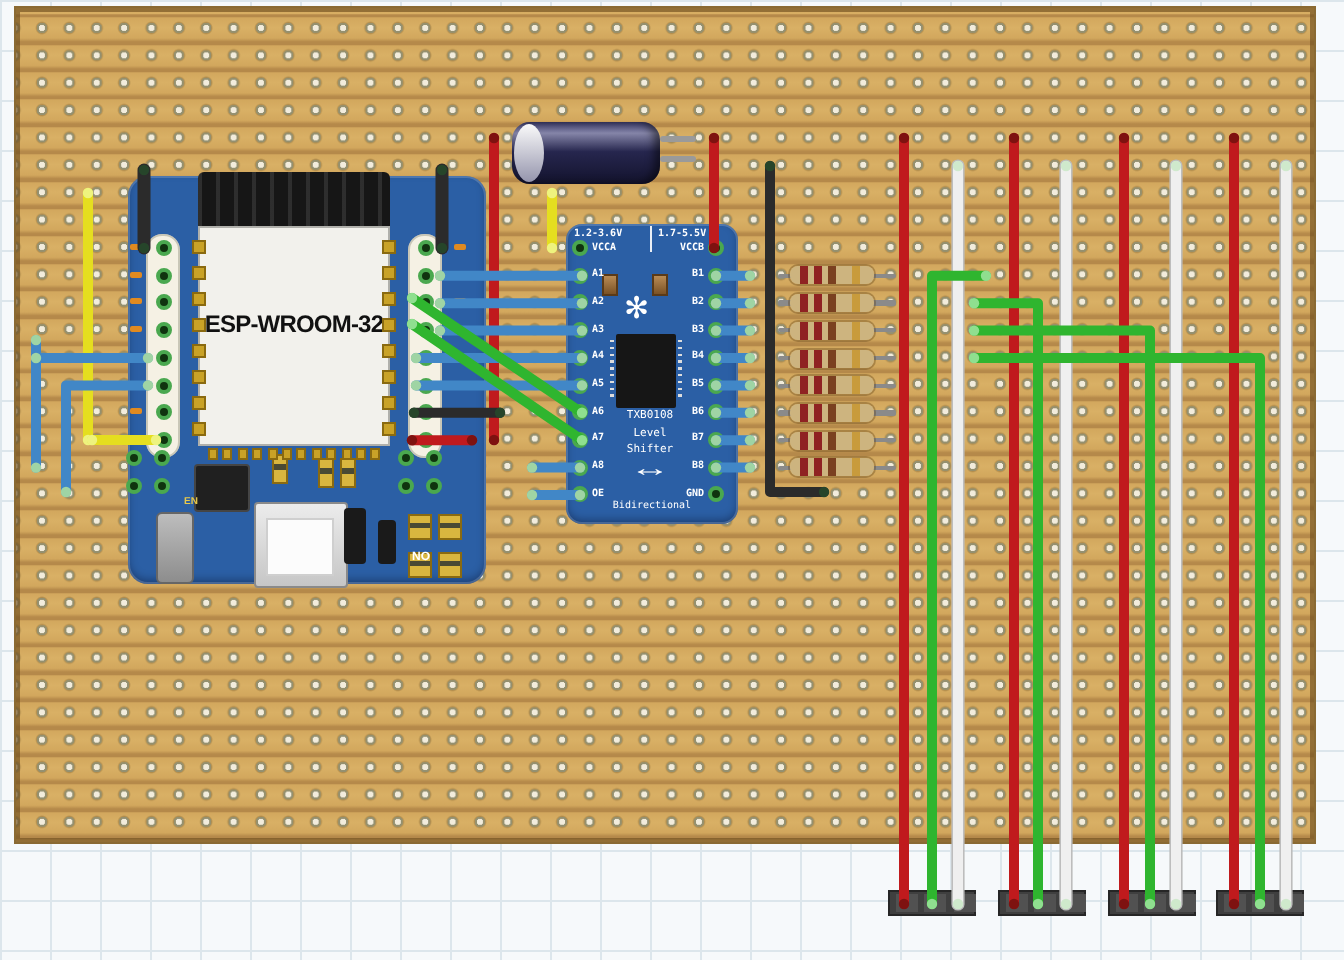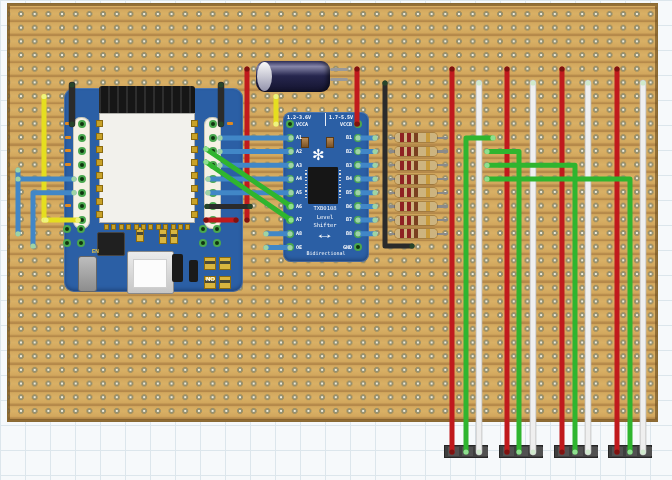--- a/index.html
+++ b/index.html
@@ -82,20 +82,21 @@
 <body>
 
 <div id="scene">
   <div id="board" class="abs"></div>
 
   <div id="esp" class="abs"></div>
   <div id="esp-ant" class="abs"></div>
   <div id="esp-mod" class="abs"></div>
   <div id="strip-l" class="abs strip"></div>
   <div id="strip-r" class="abs strip"></div>
+  <div id="esp-mod-label" class="abs">ESP-WROOM-32</div>
   <div id="esp-qfn" class="abs"></div>
   <div id="esp-usb" class="abs"></div>
   <div id="esp-usb-inner" class="abs"></div>
   <div id="esp-btn" class="abs"></div>
   <div id="esp-en" class="abs">EN</div>
   <div class="abs smd-y" style="left:136px;top:227px;width:8px;height:15px;"></div>
   <div class="abs smd-y" style="left:159px;top:229px;width:8px;height:15px;"></div>
   <div class="abs smd-y" style="left:170px;top:229px;width:8px;height:15px;"></div>
   <div class="abs smd-k" style="left:172px;top:254px;width:11px;height:28px;"></div>
   <div class="abs smd-k" style="left:189px;top:260px;width:9px;height:22px;"></div>

